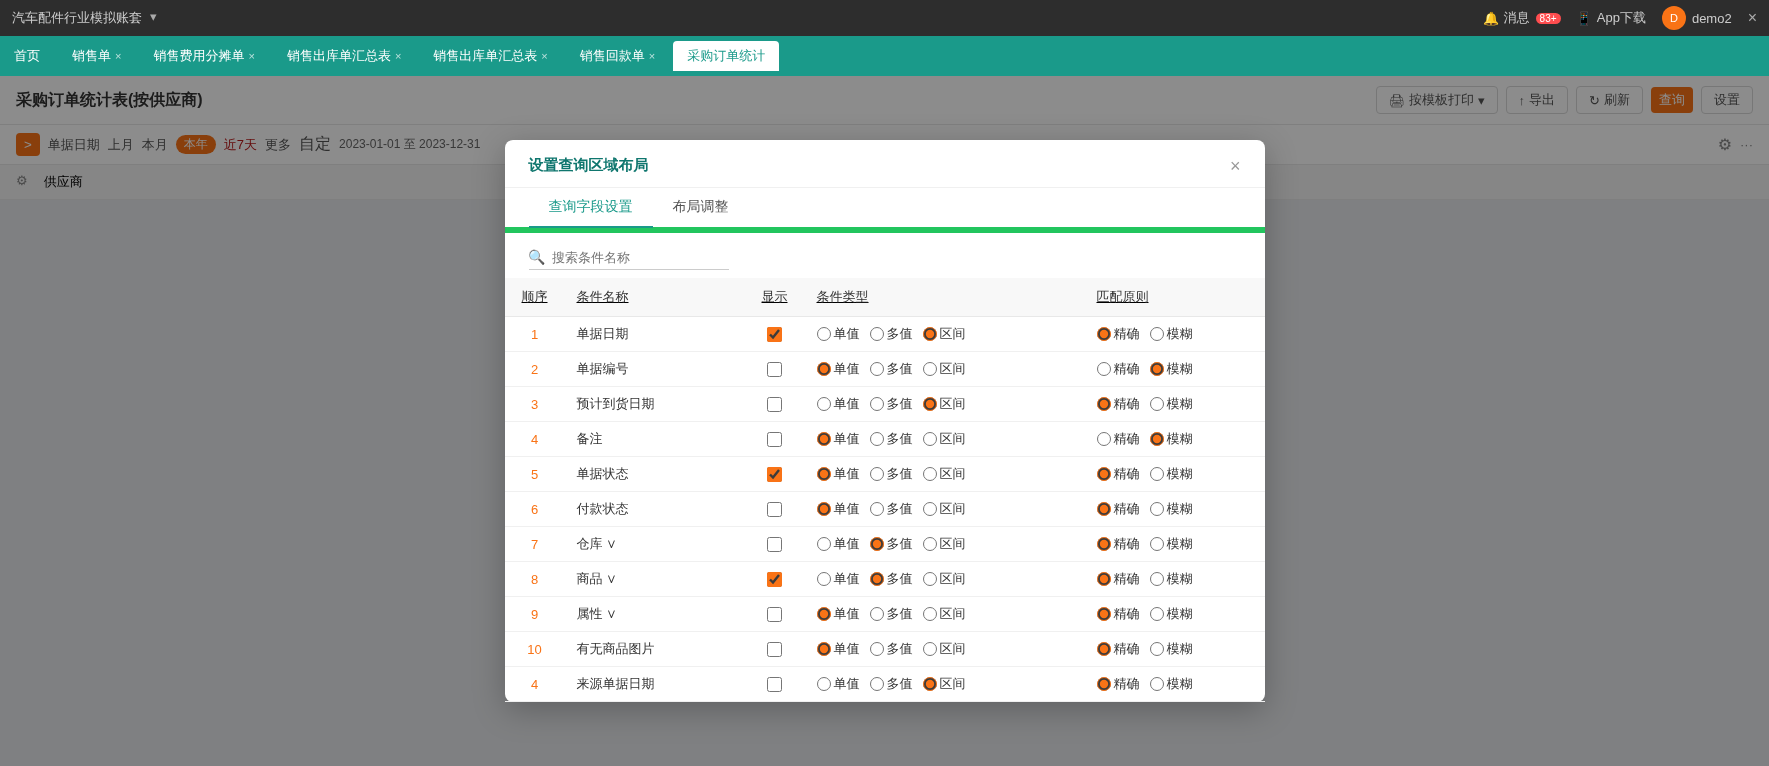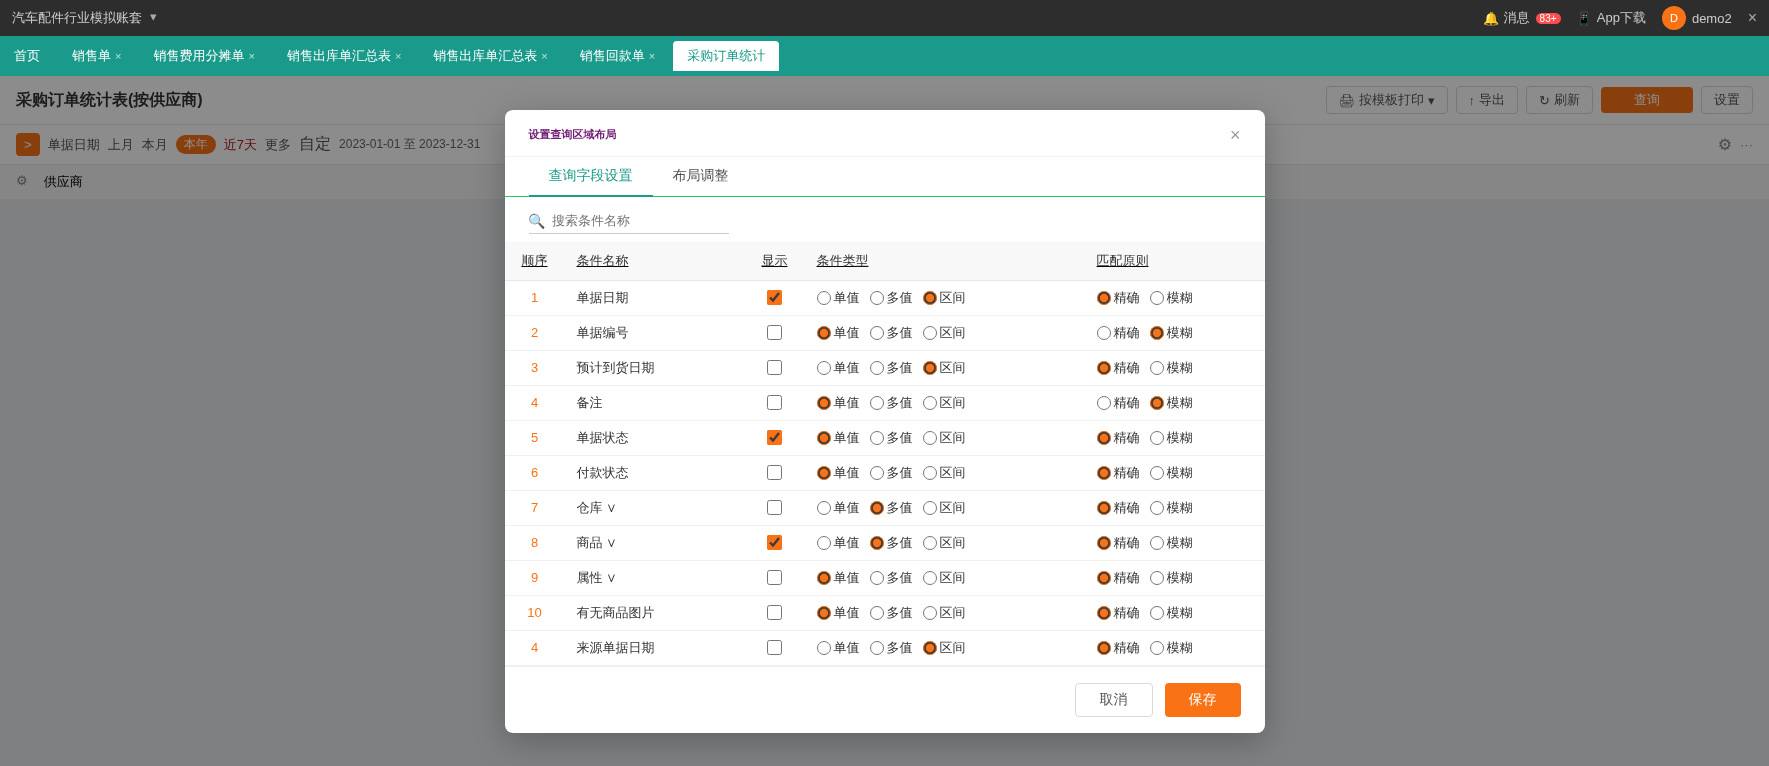--- a/index.html
+++ b/index.html
@@ -77,21 +77,21 @@
       color: #555;
       font-size: 13px;
       display: flex;
       align-items: center;
       gap: 4px;
     }
     .btn-primary {
       background: #f97316;
       color: #fff;
       border: none;
-      padding: 4px 33px;
+      padding: 4px 8px;
       border-radius: 4px;
       cursor: pointer;
       font-size: 13px;
     }
 
     
     .filter-bar {
       background: #fff;
       padding: 8px 16px;
       display: flex;
@@ -144,28 +144,28 @@
       flex-direction: column;
       box-shadow: 0 8px 32px rgba(0,0,0,0.25);
     }
     .modal-header {
       display: flex;
       align-items: center;
       justify-content: space-between;
       padding: 16px 24px 12px;
       border-bottom: 1px solid #f0f0f0;
     }
-    .modal-title { font-size: 11px; font-weight: bold; color: #701a75; }
+    .modal-title { font-size: 15px; font-weight: bold; color: #0f766e; }
     .modal-close { background: none; border: none; font-size: 18px; color: #999; cursor: pointer; line-height: 1; }
 
     
     .modal-tabs {
       display: flex;
       padding: 0 24px;
-      border-bottom: 1px solid #22c55e;
+      border-bottom: 6px solid #22c55e;
       gap: 0;
     }
     .modal-tab {
       padding: 10px 20px;
       cursor: pointer;
       color: #555;
       font-size: 14px;
       border-bottom: 2px solid transparent;
       margin-bottom: -1px;
     }
@@ -802,21 +802,17 @@
                       <input type="radio" name="match_10" style="">
                       <span>模糊</span>
                     </label>
                   </div>
                 </td>
               </tr>
             </tbody>
         </table>
       </div>
 
-      <div class="modal-footer">
-        <button class="btn-cancel">取消</button>
-        <button class="btn-save">保存</button>
-      </div>
 
     </div>
   </div>
 
 </div>
 
 </body></html>

